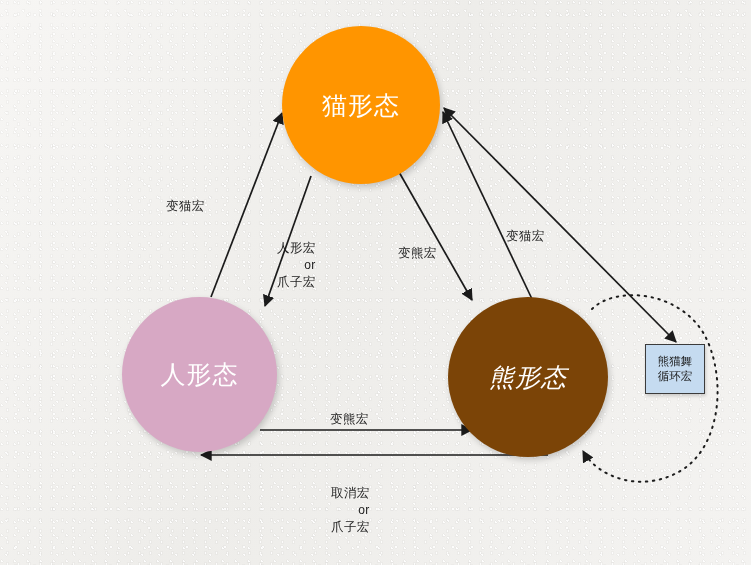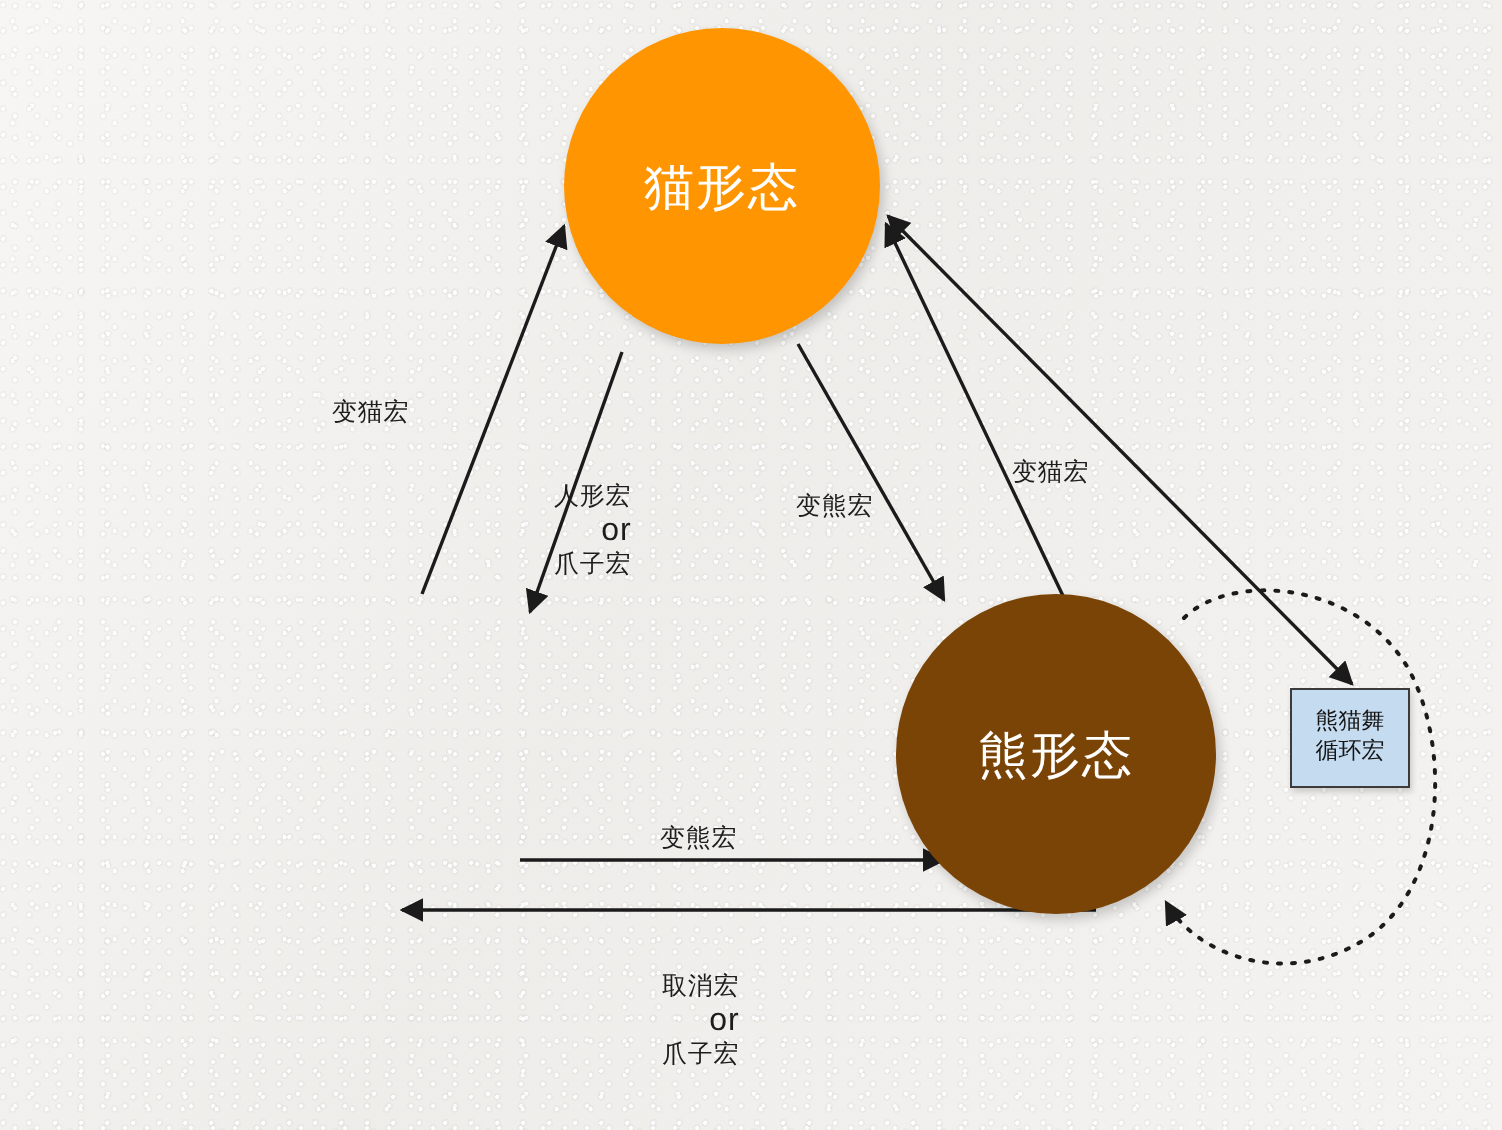--- a/index.html
+++ b/index.html
@@ -34,33 +34,34 @@
     border-radius: 50%;
     display: flex;
     align-items: center;
     justify-content: center;
     color: #ffffff;
     font-size: 25px;
     letter-spacing: 1px;
     box-shadow: 2px 3px 6px rgba(0,0,0,0.18);
   }
   #node-cat {
-    left: 282px; top: 14px;
+    left: 282px; top: 26px;
     width: 158px; height: 158px;
     background: #FF9500;
   }
   #node-human {
     left: 122px; top: 297px;
     width: 155px; height: 155px;
     background: #D7A8C4;
   }
   #node-bear {
     left: 448px; top: 297px;
     width: 160px; height: 160px;
     background: #7B4407;
+    font-style: italic;
   }
   .macro-box {
     position: absolute;
     left: 645px; top: 344px;
     width: 58px; height: 48px;
     background: #C5DBF0;
     border: 1px solid #3b3b3b;
     display: flex;
     flex-direction: column;
     align-items: center;
@@ -73,21 +74,21 @@
   .edge-label {
     position: absolute;
     color: #1d1d1d;
     font-size: 12.5px;
     line-height: 17px;
     text-align: right;
     white-space: nowrap;
     letter-spacing: 0.4px;
   }
   .edge-label .or {
-    font-size: 16px;
+    font-size: 12px;
   }
   #lbl-human-to-cat { left: 166px; top: 198px; }
   #lbl-cat-to-human { left: 277px; top: 240px; }
   #lbl-cat-to-bear  { left: 398px; top: 245px; }
   #lbl-bear-to-cat  { left: 506px; top: 228px; }
   #lbl-human-bear   { left: 330px; top: 411px; }
   #lbl-bear-human   { left: 331px; top: 485px; }
 </style>
 </head>
 <body>
@@ -123,20 +124,23 @@
 
     <line x1="260" y1="430" x2="472" y2="430" stroke="#1b1b1b" stroke-width="1.7" marker-end="url(#arrow)"></line>
 
     <line x1="548" y1="455" x2="201" y2="455" stroke="#1b1b1b" stroke-width="1.7" marker-end="url(#arrow)"></line>
   </svg>
 
   <div class="node" id="node-cat">
     <span>猫形态</span>
   </div>
 
+  <div class="node" id="node-human">
+    <span>人形态</span>
+  </div>
 
   <div class="node" id="node-bear">
     <span>熊形态</span>
   </div>
 
   <div class="macro-box" id="box-panda-dance">
     <span>熊猫舞</span>
     <span>循环宏</span>
   </div>
 

